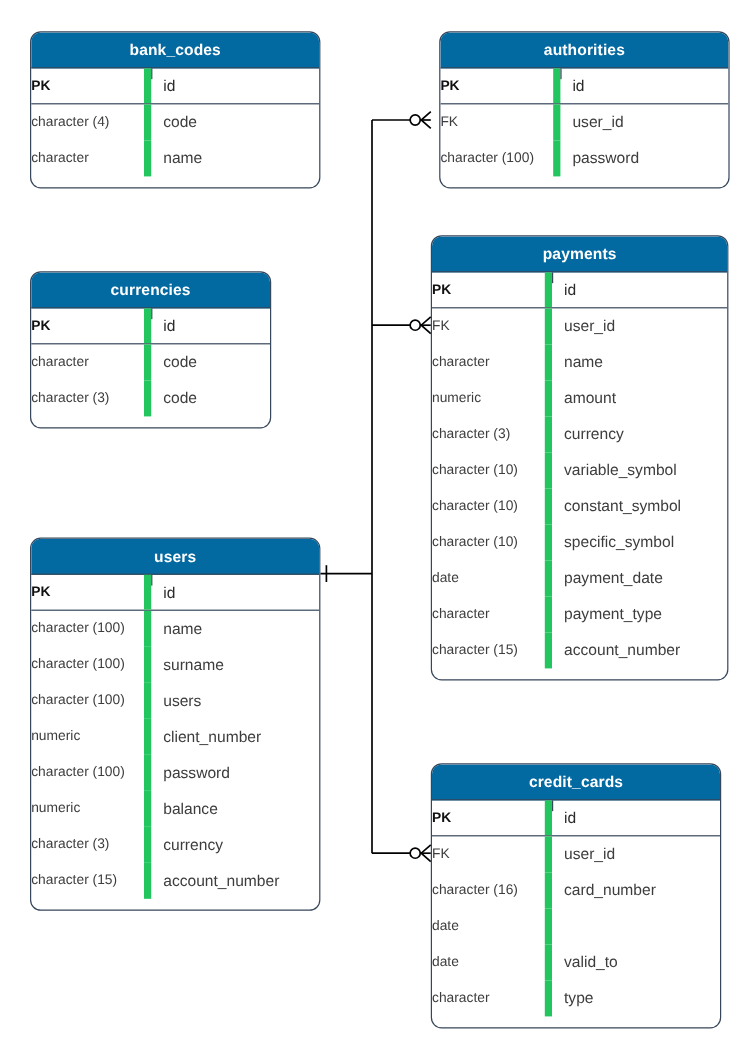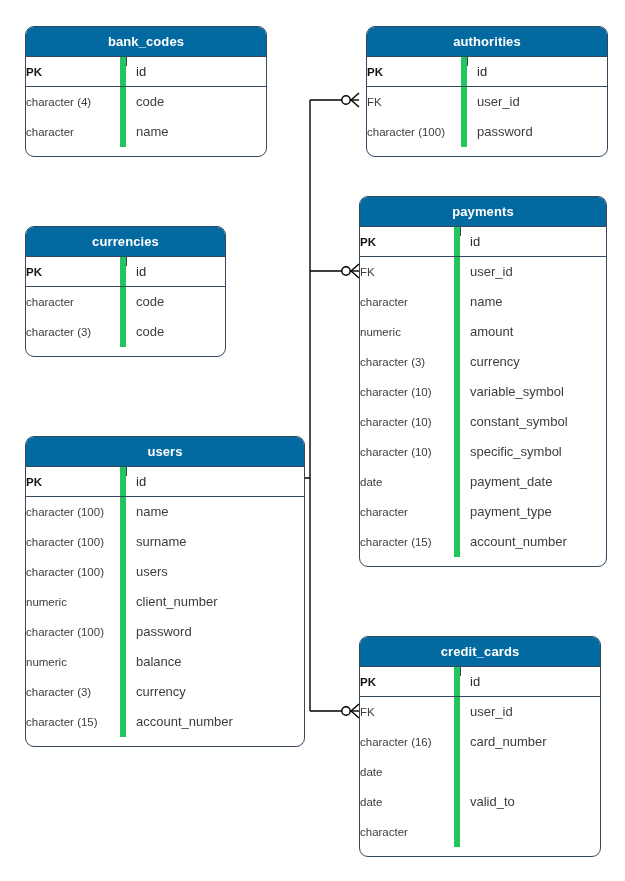--- a/index.html
+++ b/index.html
@@ -241,21 +241,21 @@
           </div>
           <div class="row">
             <div class="cell-type">character (15)</div>
             <div class="cell-name">account_number</div>
           </div>
           <div class="rows-pad">
             <div class="divider" style="top: 0px; height: 9px;"></div>
           </div>
         </div>
       </div>
-      <div class="entity" style="left: 25px; top: 436px; width: 280px;">
+      <div class="entity" style="left: 25px; top: 448px; width: 242px;">
         <div class="entity-header">users</div>
         <div class="rows">
           <div class="row pk-row">
             <div class="cell-type">PK</div>
             <div class="cell-name">id</div>
           </div>
           <div class="row">
             <div class="cell-type">character (100)</div>
             <div class="cell-name">name</div>
           </div>
@@ -309,20 +309,21 @@
           </div>
           <div class="row">
             <div class="cell-type">date</div>
           </div>
           <div class="row">
             <div class="cell-type">date</div>
             <div class="cell-name">valid_to</div>
           </div>
           <div class="row">
             <div class="cell-type">character</div>
+            <div class="cell-name">type</div>
           </div>
           <div class="rows-pad">
             <div class="divider" style="top: 0px; height: 9px;"></div>
           </div>
         </div>
       </div>
     </div>
 
 </div>
 

